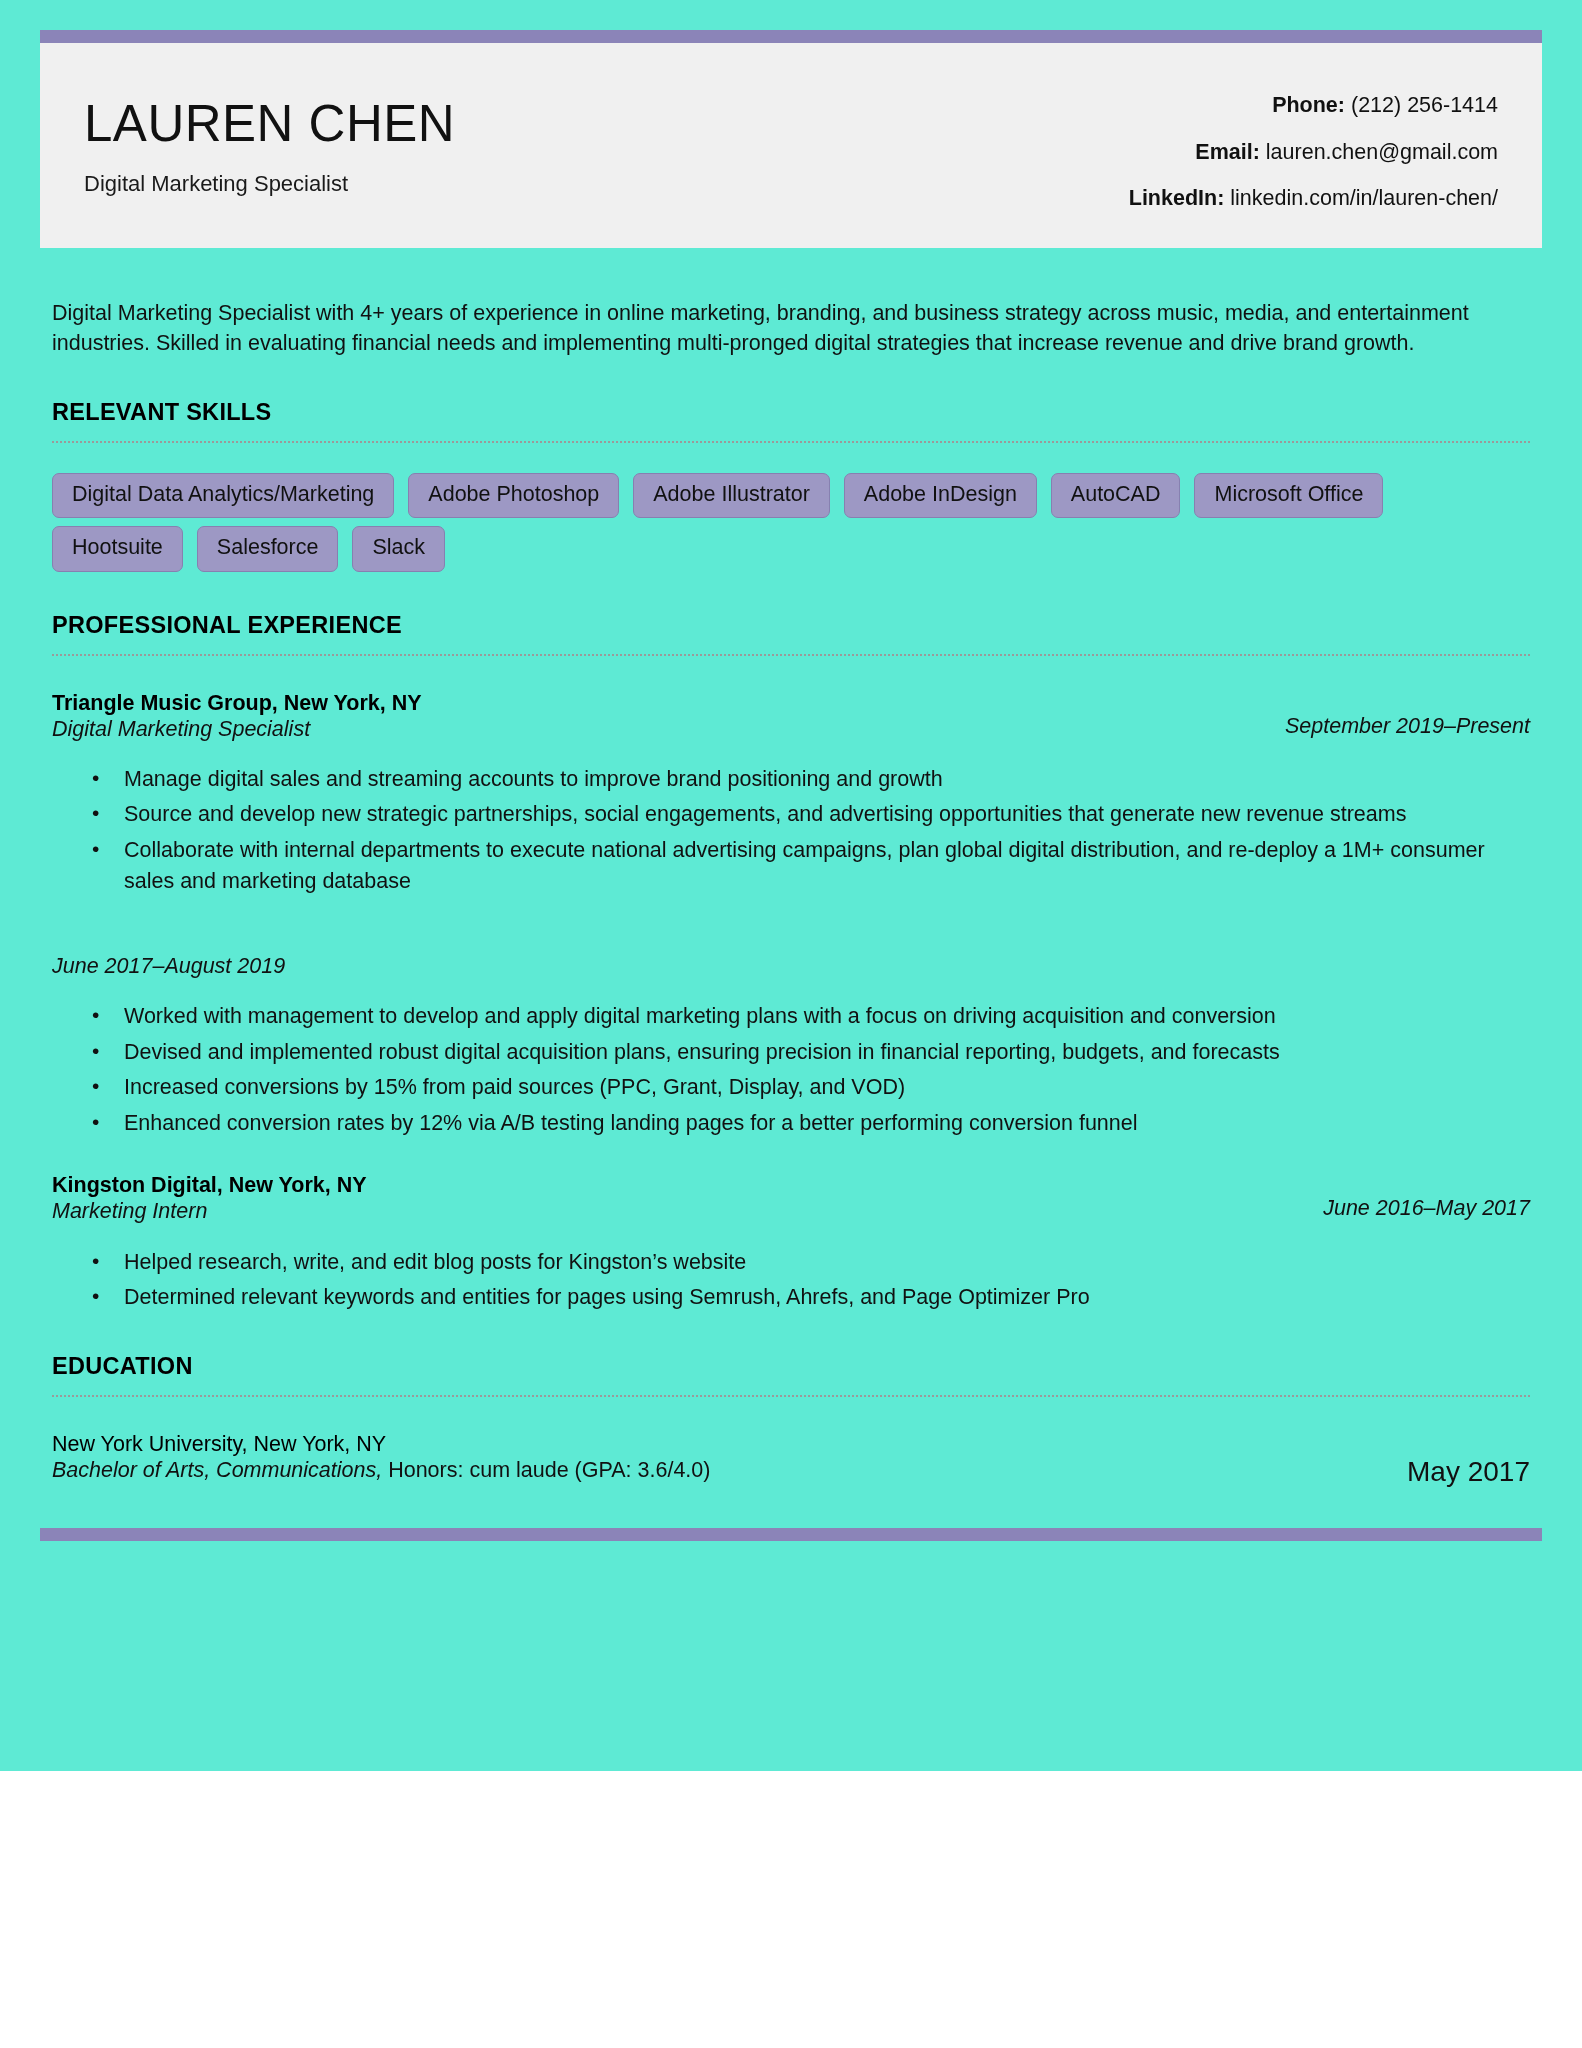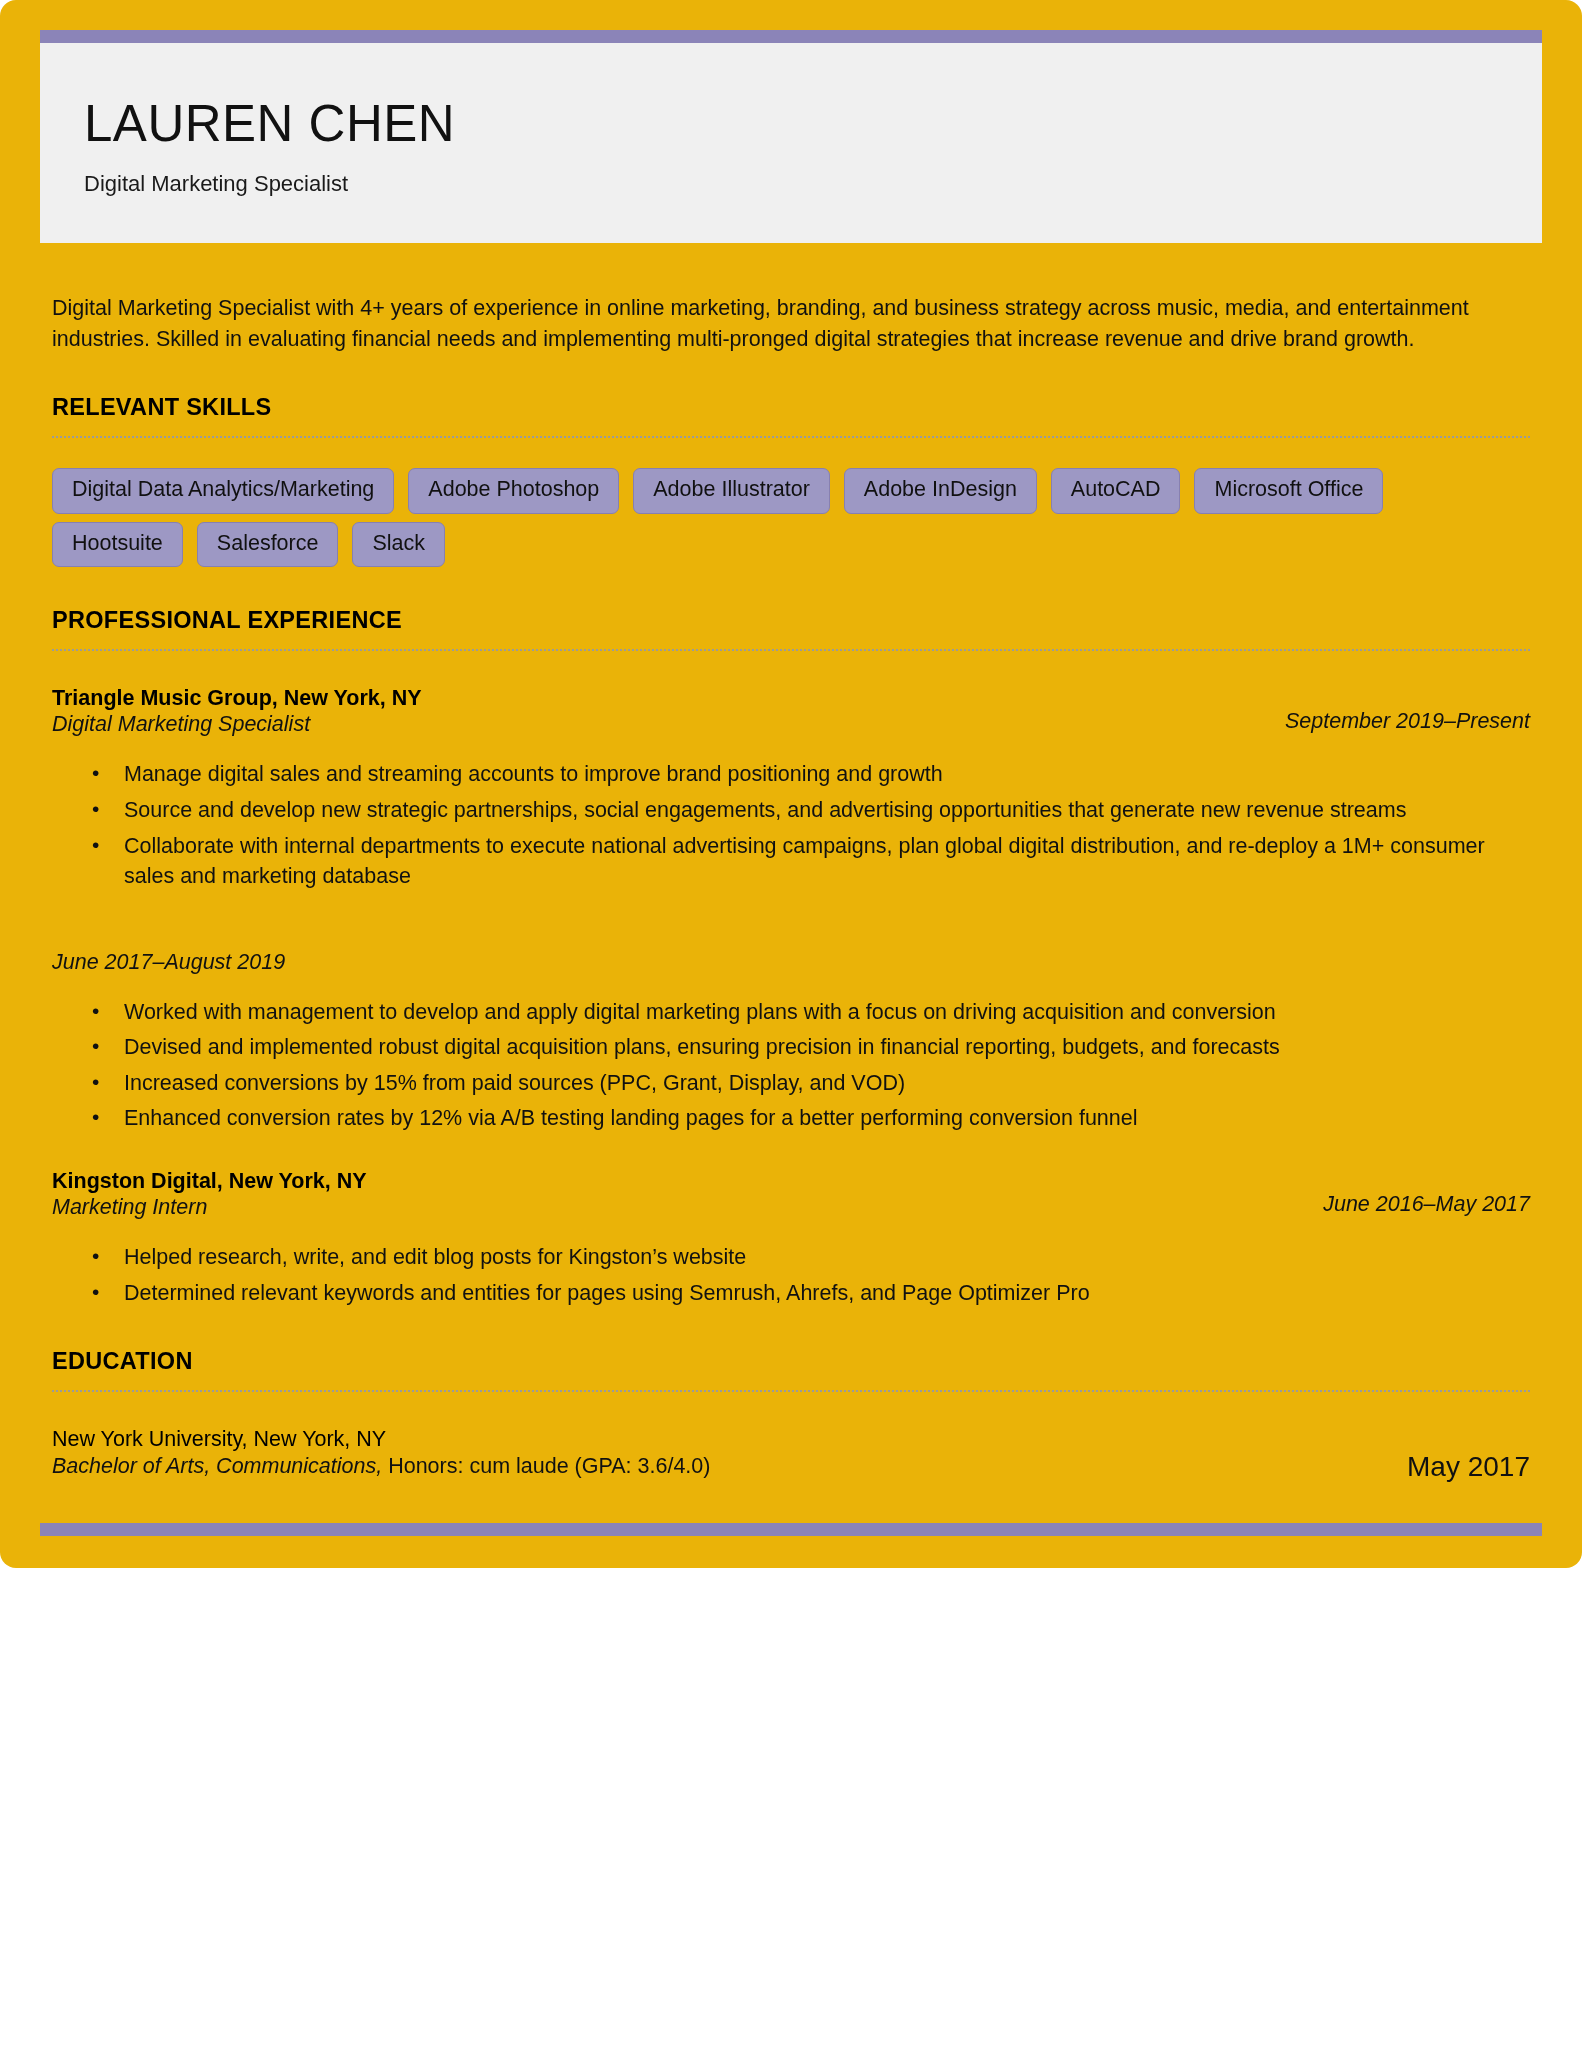--- a/index.html
+++ b/index.html
@@ -12,25 +12,24 @@
 
   body {
     font-family: "Liberation Sans", sans-serif;
     color: #000000;
     -webkit-font-smoothing: antialiased;
   }
 
   .page {
     position: relative;
     width: 1582px;
-    height: 1568px;
-    background: #eab308;
+    height: 1771px;
+    background: #5eead4;
     padding: 0;
     overflow: hidden;
-    border-radius: 16px;
   }
 
   
   .accent-bar {
     height: 13px;
     background: #8b84b8;
     margin: 0 40px;
   }
   .accent-bar.top { margin-top: 30px; }
   .accent-bar.bottom { margin-top: 0px; }
@@ -229,20 +228,34 @@
 <body>
 
 <div class="page">
 
   <div class="accent-bar top"></div>
 
   <div class="header">
     <div class="header-left">
       <div class="name">LAUREN CHEN</div>
       <div class="job-title">Digital Marketing Specialist</div>
+    </div>
+    <div class="header-right">
+      <div class="contact-line">
+        <span class="contact-label">Phone:</span>
+        <span>(212) 256-1414</span>
+      </div>
+      <div class="contact-line">
+        <span class="contact-label">Email:</span>
+        <span>lauren.chen@gmail.com</span>
+      </div>
+      <div class="contact-line">
+        <span class="contact-label">LinkedIn:</span>
+        <span>linkedin.com/in/lauren-chen/</span>
+      </div>
     </div>
   </div>
 
   <div class="content">
 
     <p class="summary">Digital Marketing Specialist with 4+ years of experience in online marketing, branding, and business strategy across music, media, and entertainment industries. Skilled in evaluating financial needs and implementing multi-pronged digital strategies that increase revenue and drive brand growth.</p>
 
     <div class="section-heading">RELEVANT SKILLS</div>
     <div class="divider"></div>
 

